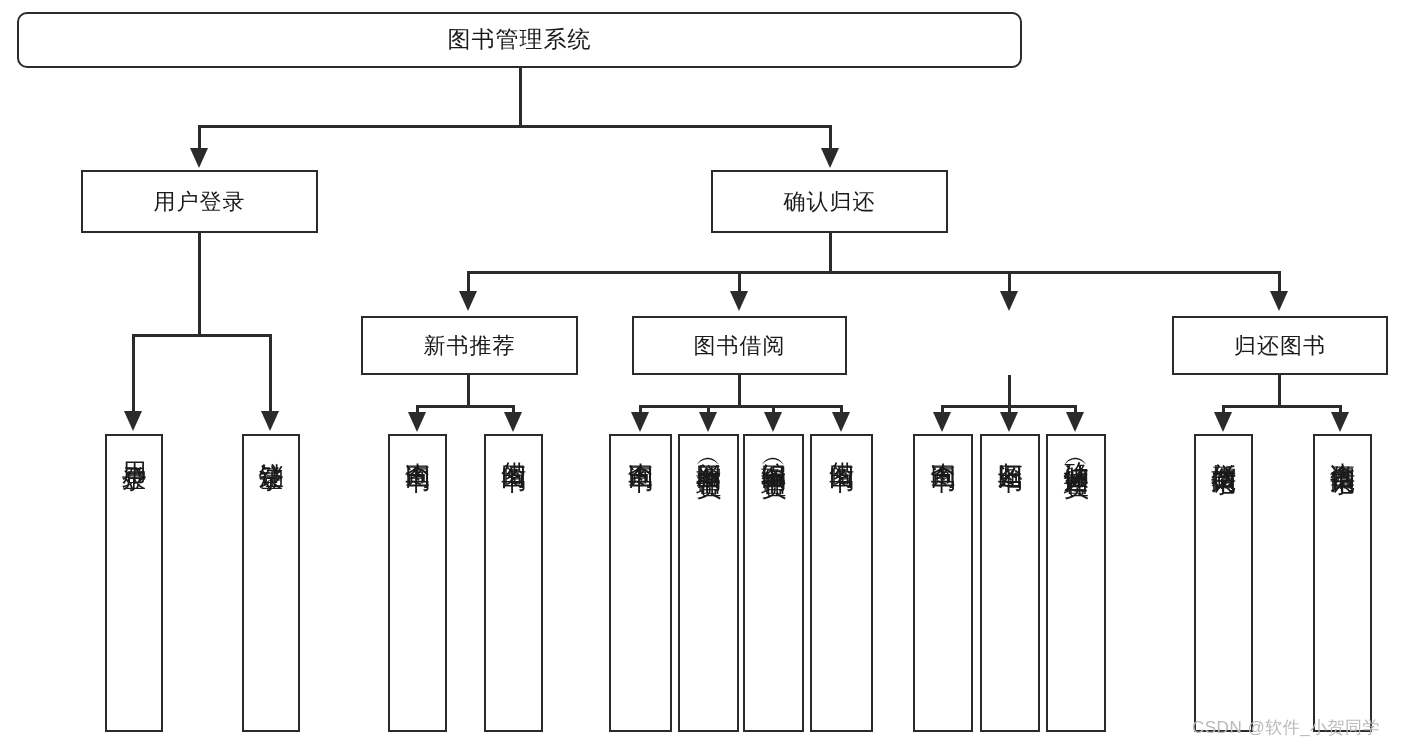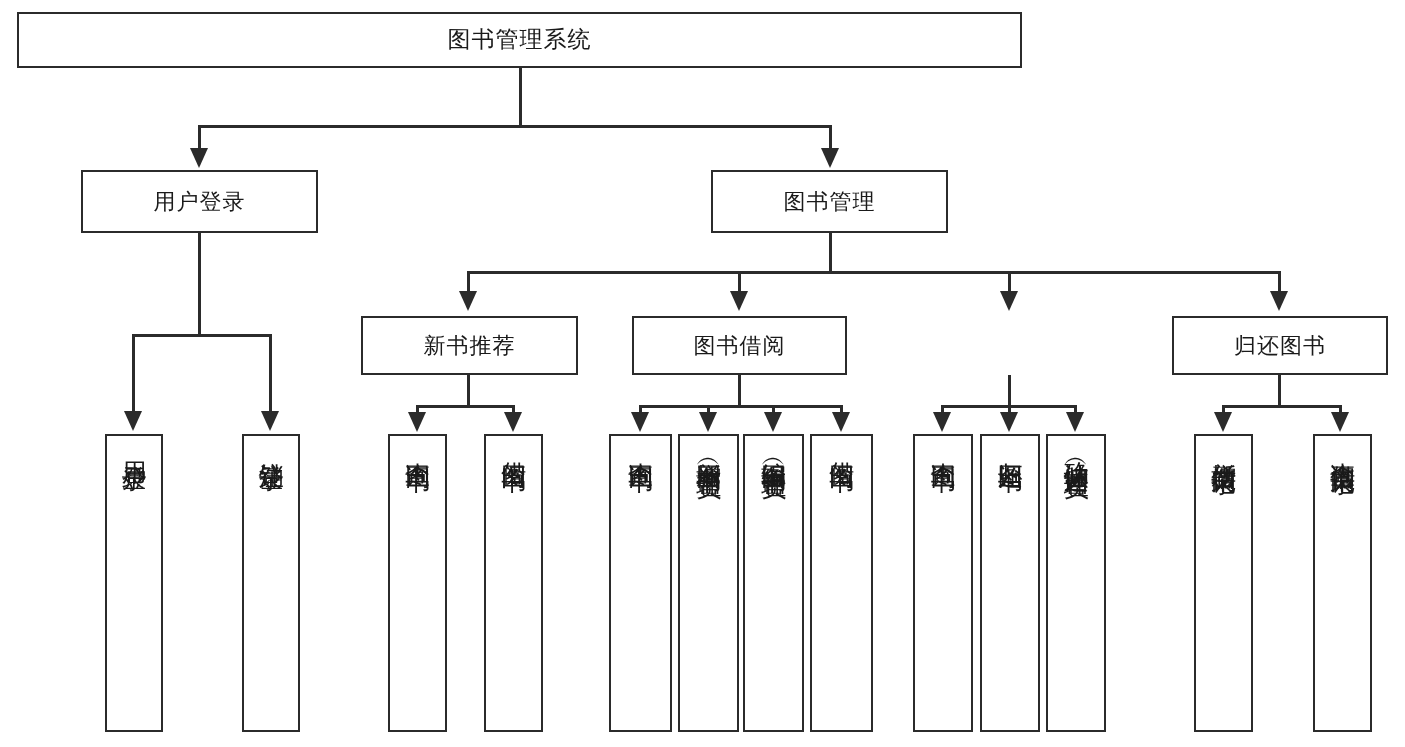--- a/index.html
+++ b/index.html
@@ -90,39 +90,39 @@
     z-index: 6;
     white-space: nowrap;
     user-select: none;
   }
 </style>
 </head>
 <body>
 
 <div id="canvas">
 
-  <div class="node h root" style="left:17px; top:12px; width:1005px; height:56px;">
+  <div class="node h root" style="left:17px; top:12px; width:1005px; height:56px;border-radius:10px;">
     <span class="lbl">图书管理系统</span>
   </div>
 
   <div class="vline" style="left:519px; top:67px; width:3px; height:60px;"></div>
 
   <div class="hline" style="left:198px; top:125px; width:634px; height:3px;"></div>
 
   <div class="vline" style="left:198px; top:125px; width:3px; height:25px;"></div>
   <div class="arrow" style="left:190px; top:148px;"></div>
   <div class="vline" style="left:829px; top:125px; width:3px; height:25px;"></div>
   <div class="arrow" style="left:821px; top:148px;"></div>
 
   <div class="node h" style="left:81px; top:170px; width:237px; height:63px;">
     <span class="lbl">用户登录</span>
   </div>
 
   <div class="node h" style="left:711px; top:170px; width:237px; height:63px;">
-    <span class="lbl">图书管理</span>
+    <span class="lbl">确认归还</span>
   </div>
 
   <div class="vline" style="left:198px; top:233px; width:3px; height:103px;"></div>
   <div class="hline" style="left:132px; top:334px; width:140px; height:3px;"></div>
   <div class="vline" style="left:132px; top:334px; width:3px; height:79px;"></div>
   <div class="arrow" style="left:124px; top:411px;"></div>
   <div class="vline" style="left:269px; top:334px; width:3px; height:79px;"></div>
   <div class="arrow" style="left:261px; top:411px;"></div>
 
   <div class="vline" style="left:829px; top:233px; width:3px; height:40px;"></div>
@@ -232,14 +232,15 @@
   </div>
 
   <div class="node v" style="left:1194px; top:434px; width:59px; height:298px;">
     <span class="lbl">新增借阅记录</span>
   </div>
 
   <div class="node v" style="left:1313px; top:434px; width:59px; height:298px;">
     <span class="lbl">查询借阅记录</span>
   </div>
 
+  <div id="watermark" style="left:1192px; top:716px;">CSDN @软件_小贺同学</div>
 
 </div>
 
 </body></html>

